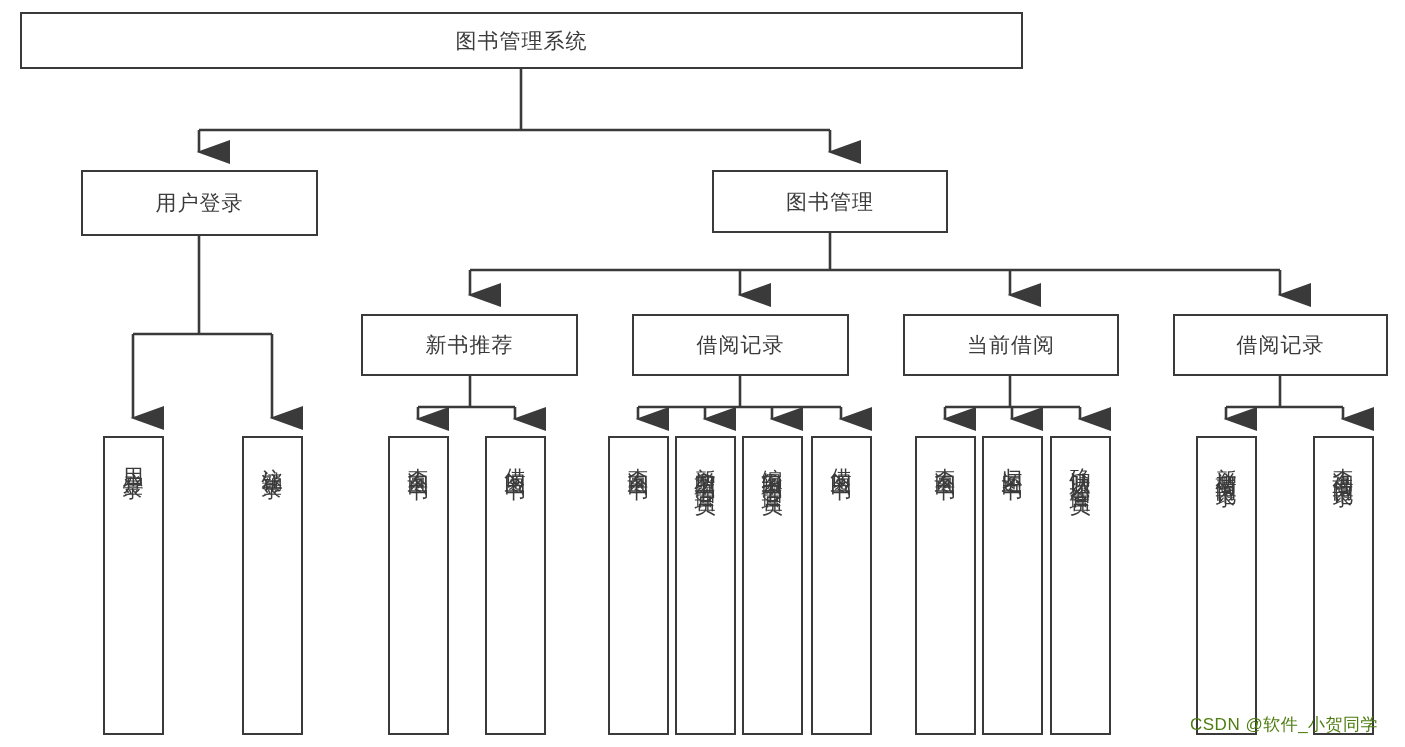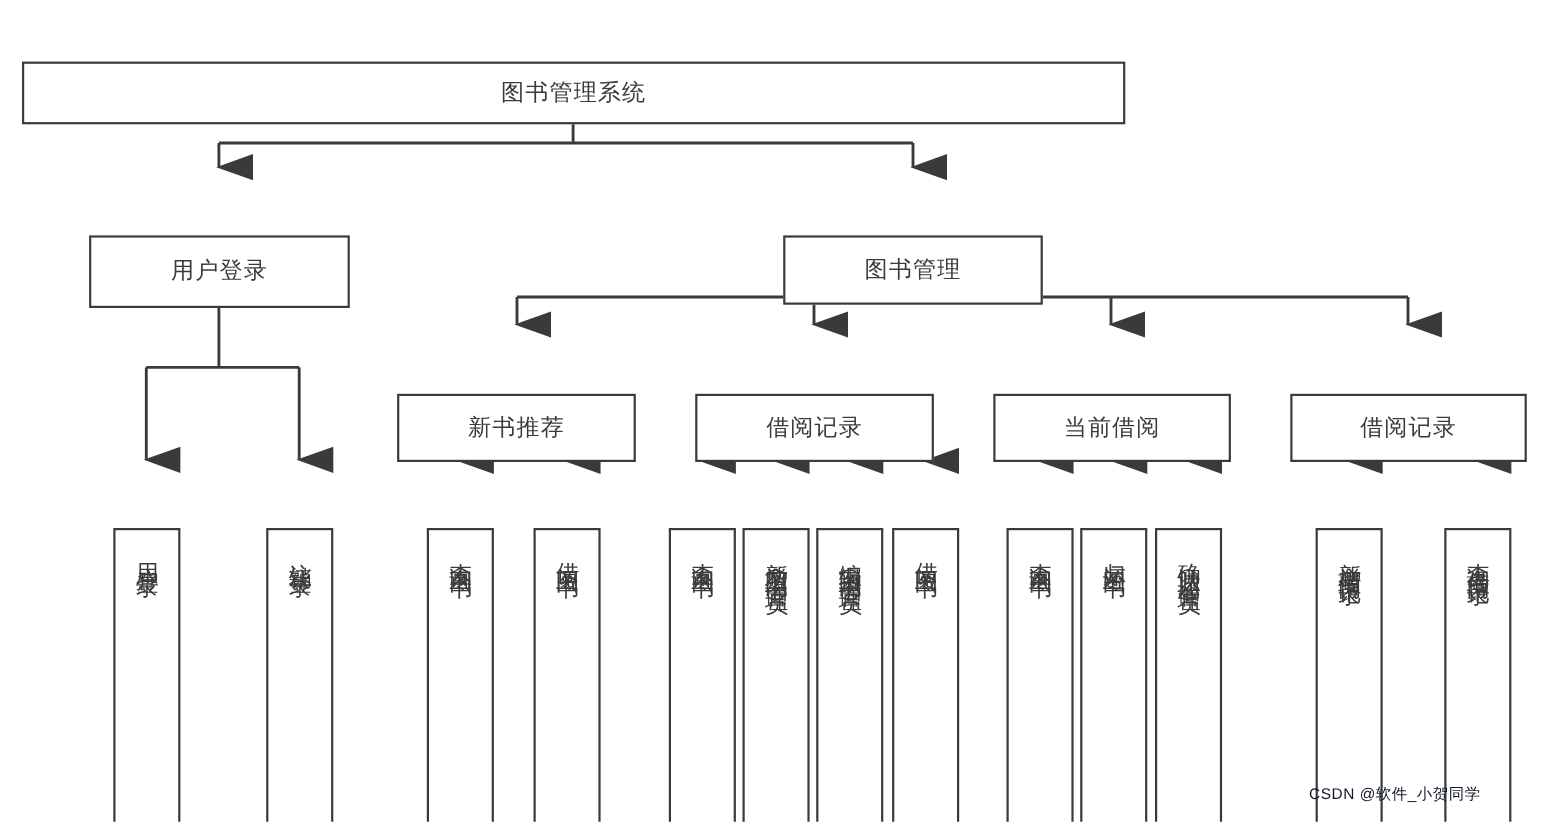--- a/index.html
+++ b/index.html
@@ -15,21 +15,20 @@
 
   .node{
     position:absolute;
     box-sizing:border-box;
     background:#ffffff;
     border:2.5px solid #3a3a3a;
     display:flex;
     align-items:center;
     justify-content:center;
     color:#2b2b2b;
-    margin-top:44px;
   }
   .node .lbl{
     display:block;
     text-align:center;
     line-height:1.12;
     white-space:nowrap;
     color:#3b3b3b;
   }
   
   .node.h .lbl{font-size:21px;letter-spacing:1px;}
@@ -40,22 +39,22 @@
     writing-mode:vertical-rl;
     text-orientation:upright;
     font-size:21px;
     letter-spacing:4px;
     line-height:1;
     white-space:nowrap;
   }
   .watermark{
     position:absolute;
     left:1190px;top:713px;
-    font-size:14px;
-    color:#0f172a;
+    font-size:17px;
+    color:#4d7c0f;
     letter-spacing:0.5px;
     white-space:nowrap;
     font-family:"Liberation Sans","DejaVu Sans",sans-serif;
   }
 </style>
 </head>
 <body>
 
 <div id="stage">
 

